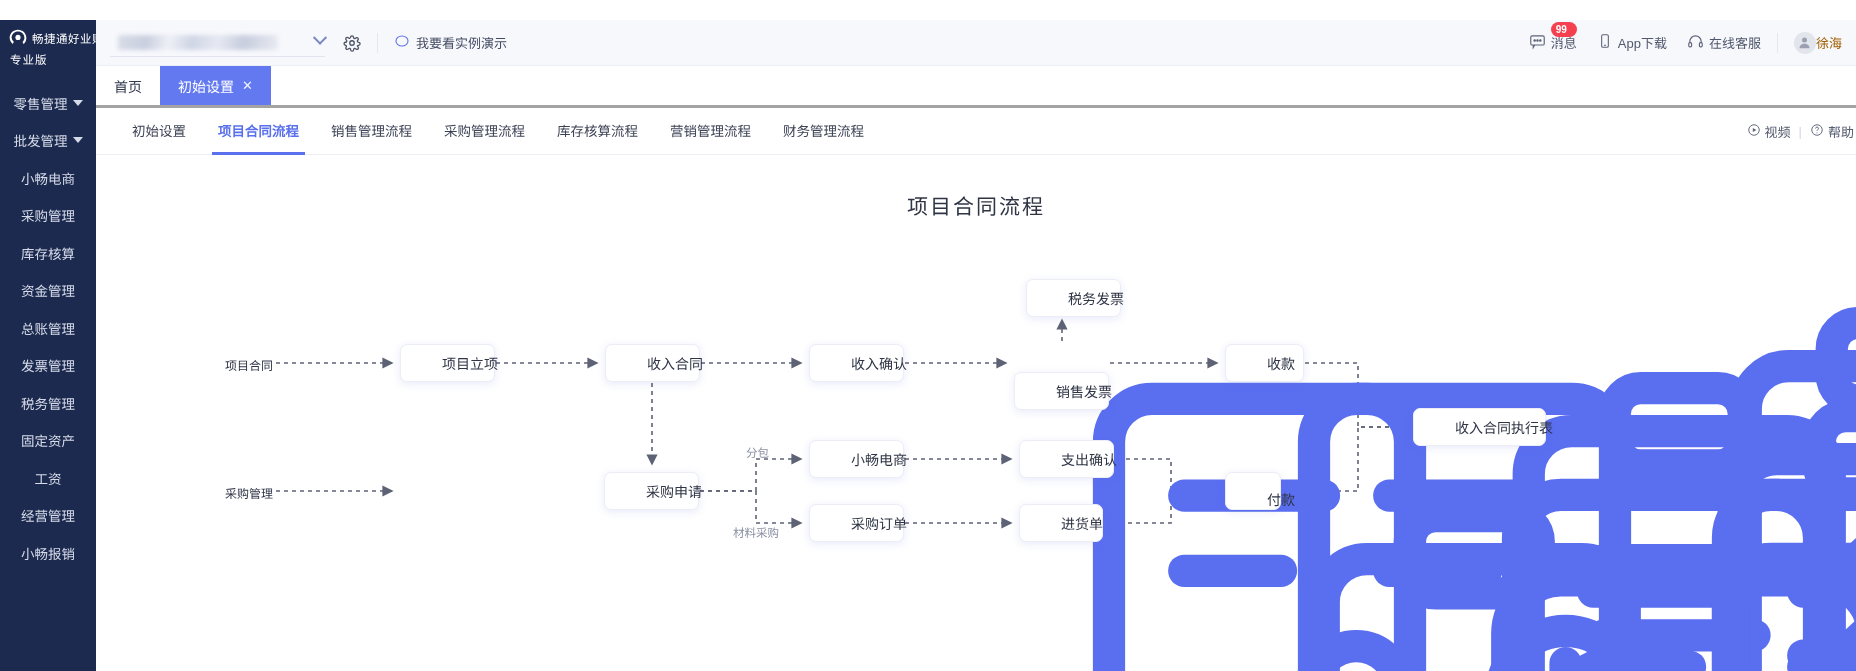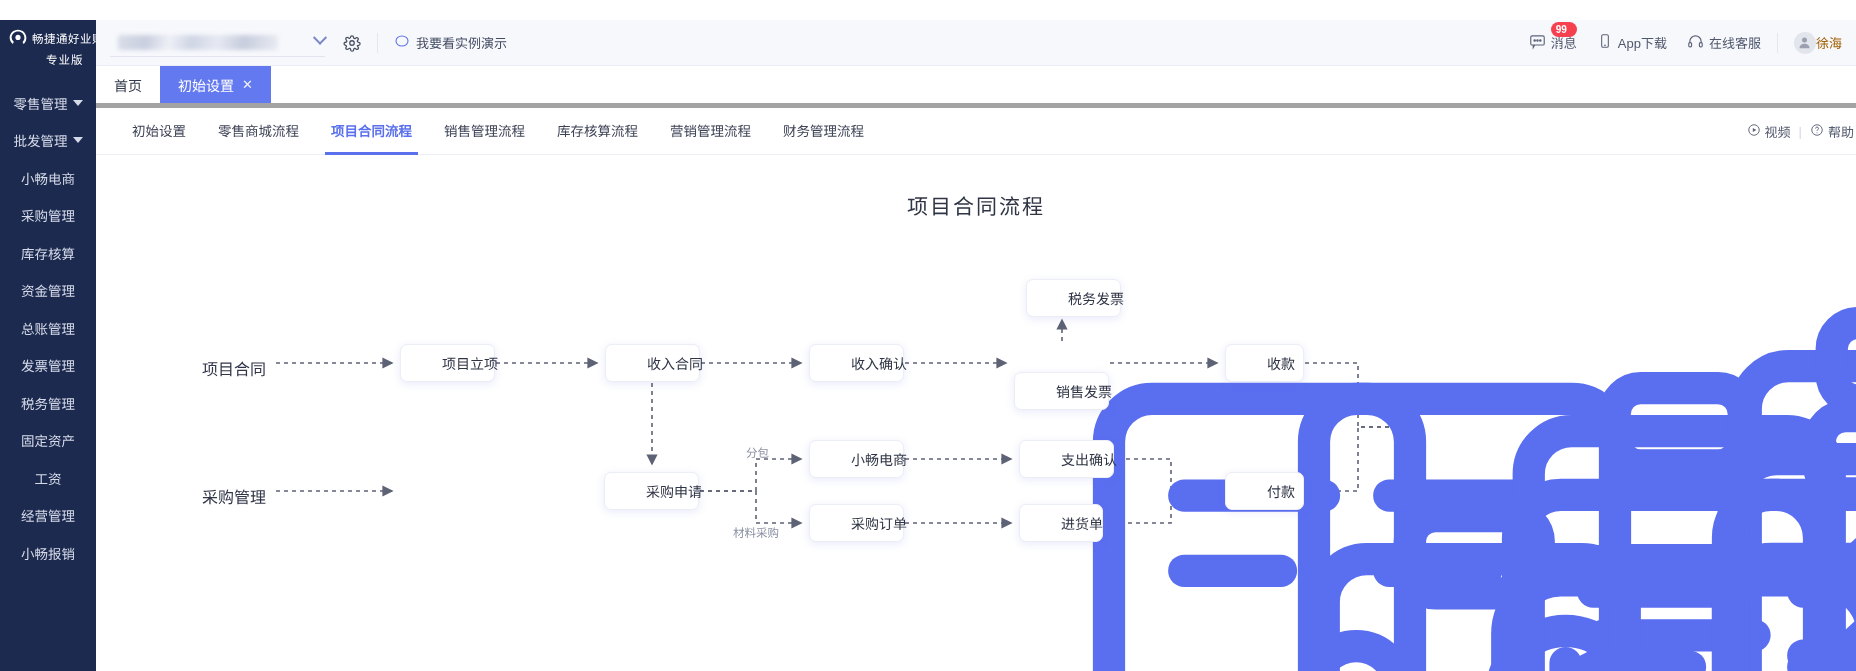--- a/index.html
+++ b/index.html
@@ -13,21 +13,21 @@
 
   
   .sidebar {
     position: absolute; left: 0; top: 20px; width: 96px; height: 651px;
     background: #1c2a4f; color: #dfe3ee; overflow: hidden;
   }
   .brand { position: relative; height: 60px; padding: 8px 6px 0 8px; }
   .brand-row { display: flex; align-items: center; gap: 4px; }
   .brand-logo { width: 20px; height: 20px; flex: 0 0 20px; }
   .brand-name { font-size: 11.5px; color: #ffffff; letter-spacing: .5px; white-space: nowrap; }
-  .brand-sub { font-size: 11.5px; color: #ffffff; margin-top: 3px; padding-left: 2px; letter-spacing: 1px; margin-left: 36px; }
+  .brand-sub { font-size: 11.5px; color: #ffffff; margin-top: 3px; padding-left: 2px; letter-spacing: 1px; }
   .menu { margin-top: 4px; }
   .menu-item {
     height: 37.5px; display: flex; align-items: center; justify-content: center;
     gap: 5px; font-size: 13.5px; color: #d5dae8; cursor: pointer; white-space: nowrap;
   }
   .caret { width: 0; height: 0; border-left: 5px solid transparent; border-right: 5px solid transparent;
            border-top: 6px solid #d5dae8; display: inline-block; }
 
   
   .topbar {
@@ -49,21 +49,21 @@
   .tb-item { display: flex; align-items: center; gap: 5px; font-size: 13px; color: #50586e;
              margin-left: 20px; cursor: pointer; position: relative; }
   .badge { position: absolute; left: 22px; top: -11px; background: #f5414f; color: #fff;
            font-size: 10px; line-height: 15px; height: 15px; padding: 0 5px; border-radius: 8px; font-weight: bold; }
   .avatar { width: 22px; height: 22px; border-radius: 50%; background: #e3e5ec; display: flex;
             align-items: center; justify-content: center; }
   .uname { font-size: 13px; color: #a16207; }
 
   
   .pagetabs { position: absolute; left: 96px; top: 66px; right: 0; height: 42px;
-              background: #fff; display: flex; align-items: stretch; border-bottom: 5px solid #a3a3a3; }
+              background: #fff; display: flex; align-items: stretch; border-bottom: 3px solid #a3a3a3; }
   .ptab { display: flex; align-items: center; gap: 8px; padding: 0 18px; font-size: 14px;
           color: #333a4d; cursor: pointer; }
   .ptab.active { background: #6379ef; color: #ffffff; }
   .ptab .x { font-size: 13px; opacity: .9; }
 
   
   .subtabs { position: absolute; left: 96px; top: 108px; right: 0; height: 47px;
              background: #fff; display: flex; align-items: center; border-bottom: 1px solid #eceef4; padding-left: 20px; }
   .stab { font-size: 13.5px; color: #3d4356; padding: 0 16px; height: 47px; line-height: 47px;
           cursor: pointer; position: relative; white-space: nowrap; }
@@ -82,21 +82,21 @@
   .flow { position: absolute; left: 0; top: 0; width: 1760px; height: 516px; }
   .flow svg { position: absolute; left: 0; top: 0; width: 1760px; height: 516px; }
 
   .node {
     position: absolute; height: 38px; display: flex; align-items: center; gap: 8px;
     background: #ffffff; border: 1px solid #ebedf7; border-radius: 7px; padding: 0 14px;
     box-shadow: 0 2px 9px rgba(99,114,220,.15); font-size: 14px; color: #2f3545;
     white-space: nowrap; cursor: pointer;
   }
   .node .ic { width: 19px; height: 19px; flex: 0 0 19px; }
-  .rowlabel { position: absolute; font-size: 16px; color: #303648; white-space: nowrap; }
+  .rowlabel { position: absolute; font-size: 12px; color: #303648; white-space: nowrap; margin-left: 23px; }
   .edgelabel { position: absolute; font-size: 11.5px; color: #8a90a3; white-space: nowrap; }
 </style>
 </head>
 <body>
 
 <div class="app">
 
   <aside class="sidebar">
     <div class="brand">
       <div class="brand-row">
@@ -224,23 +224,23 @@
       </div>
       <div class="ptab active">
         <span>初始设置</span>
         <span class="x">✕</span>
       </div>
     </div>
 
   <div class="subtabs">
     <div id="sub-tabs" style="display:flex;align-items:center;">
         <div class="stab">初始设置</div>
-        <div class="stab">零售商城流程</div>
         <div class="stab active">项目合同流程</div>
         <div class="stab">销售管理流程</div>
+        <div class="stab">采购管理流程</div>
         <div class="stab">库存核算流程</div>
         <div class="stab">营销管理流程</div>
         <div class="stab">财务管理流程</div>
       </div>
     <div class="subtabs-right">
       <span class="srlink">
         <span>
           <svg viewBox="0 0 24 24" width="14" height="14" fill="none" stroke="#5c6377" stroke-width="1.6">
               <circle cx="12" cy="12" r="9"></circle>
               <path d="M10 8.5l6 3.5-6 3.5z" fill="#5c6377" stroke="none"></path>
@@ -368,20 +368,33 @@
             <svg viewBox="0 0 24 24" width="19" height="19" fill="none" stroke="#5a6ef0" stroke-width="1.5" stroke-linecap="round" stroke-linejoin="round">
               <rect x="3.5" y="7" width="17" height="13" rx="2.5"></rect>
               <path d="M7.5 7V5.5a2 2 0 0 1 2-2h5a2 2 0 0 1 2 2V7"></path>
               <path d="M10 11.5l2 2 2-2"></path>
               <line x1="12" y1="10.5" x2="12" y2="16.5"></line>
               <line x1="10" y1="14.5" x2="14" y2="14.5"></line>
             </svg>
           </span>
           <span>收款</span>
         </div>
+        <div class="node" style="left: 1317px; top: 253px; width: 133px;">
+          <span class="ic">
+            <svg viewBox="0 0 24 24" width="19" height="19" fill="none" stroke="#5a6ef0" stroke-width="1.5" stroke-linecap="round" stroke-linejoin="round">
+              <rect x="3.5" y="5" width="17" height="16" rx="2.5"></rect>
+              <line x1="3.5" y1="9.5" x2="20.5" y2="9.5"></line>
+              <line x1="7.5" y1="2.5" x2="7.5" y2="6"></line>
+              <line x1="12" y1="2.5" x2="12" y2="6"></line>
+              <line x1="16.5" y1="2.5" x2="16.5" y2="6"></line>
+              <path d="M7.5 17l2.5-3.2 2 2 2.5-3.4"></path>
+            </svg>
+          </span>
+          <span>收入合同执行表</span>
+        </div>
         <div class="node" style="left: 508px; top: 317px; width: 95px;">
           <span class="ic">
             <svg viewBox="0 0 24 24" width="19" height="19" fill="none" stroke="#5a6ef0" stroke-width="1.5" stroke-linecap="round" stroke-linejoin="round">
               <rect x="4.5" y="4" width="14" height="17.5" rx="2"></rect>
               <rect x="8.5" y="2" width="6" height="3.6" rx="1.2"></rect>
               <path d="M11.5 17.5v-6"></path>
               <path d="M9 13.6l2.5-2.3 2.5 2.3"></path>
             </svg>
           </span>
           <span>采购申请</span>
@@ -429,21 +442,21 @@
             <svg viewBox="0 0 24 24" width="19" height="19" fill="none" stroke="#5a6ef0" stroke-width="1.5" stroke-linecap="round" stroke-linejoin="round">
               <rect x="4" y="2.5" width="14" height="19" rx="2"></rect>
               <line x1="7.5" y1="7" x2="14" y2="7"></line>
               <line x1="7.5" y1="10.5" x2="12" y2="10.5"></line>
               <path d="M17 16.5h-6"></path>
               <path d="M13 14.4l-2.2 2.1 2.2 2.2"></path>
             </svg>
           </span>
           <span>进货单</span>
         </div>
-        <div class="node" style="left: 1129px; top: 317px; width: 79px;">
+        <div class="node" style="left: 1129px; top: 317px; width: 56px; align-items: flex-end;">
           <span class="ic">
             <svg viewBox="0 0 24 24" width="19" height="19" fill="none" stroke="#5a6ef0" stroke-width="1.5" stroke-linecap="round" stroke-linejoin="round">
               <rect x="3.5" y="7" width="17" height="13" rx="2.5"></rect>
               <path d="M7.5 7V5.5a2 2 0 0 1 2-2h5a2 2 0 0 1 2 2V7"></path>
               <line x1="12" y1="10.5" x2="12" y2="16.5"></line>
               <line x1="9.8" y1="12.5" x2="14.2" y2="12.5"></line>
               <line x1="9.8" y1="15" x2="14.2" y2="15"></line>
             </svg>
           </span>
           <span>付款</span>

